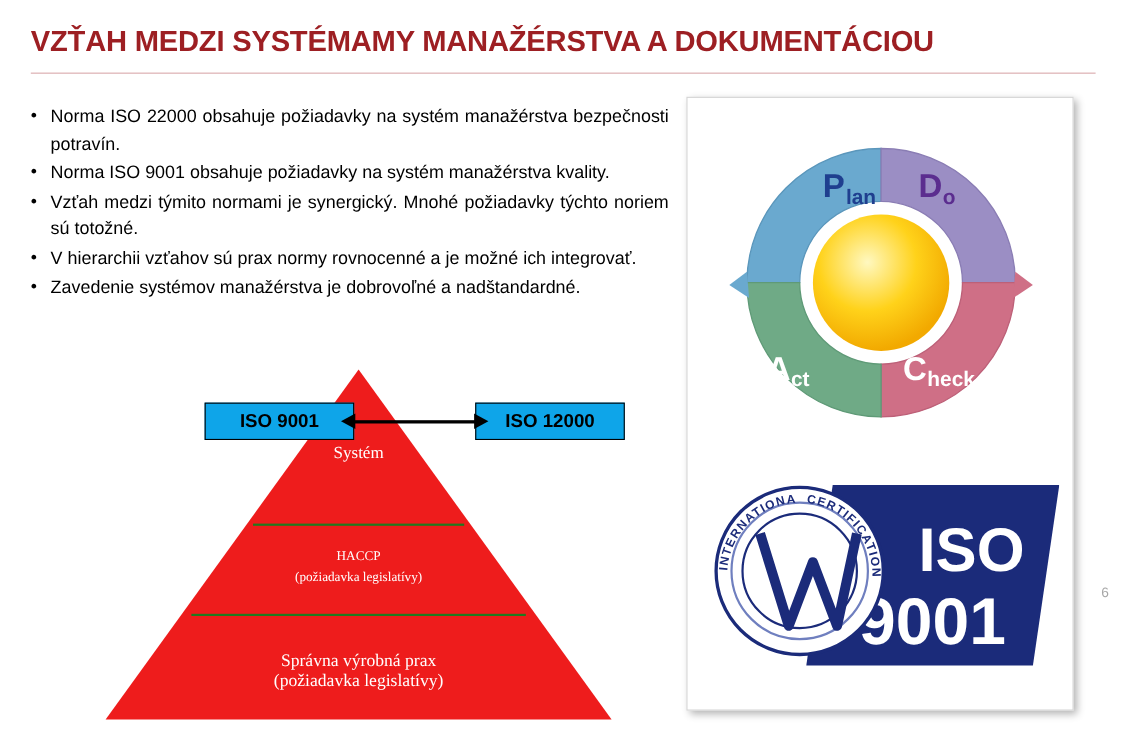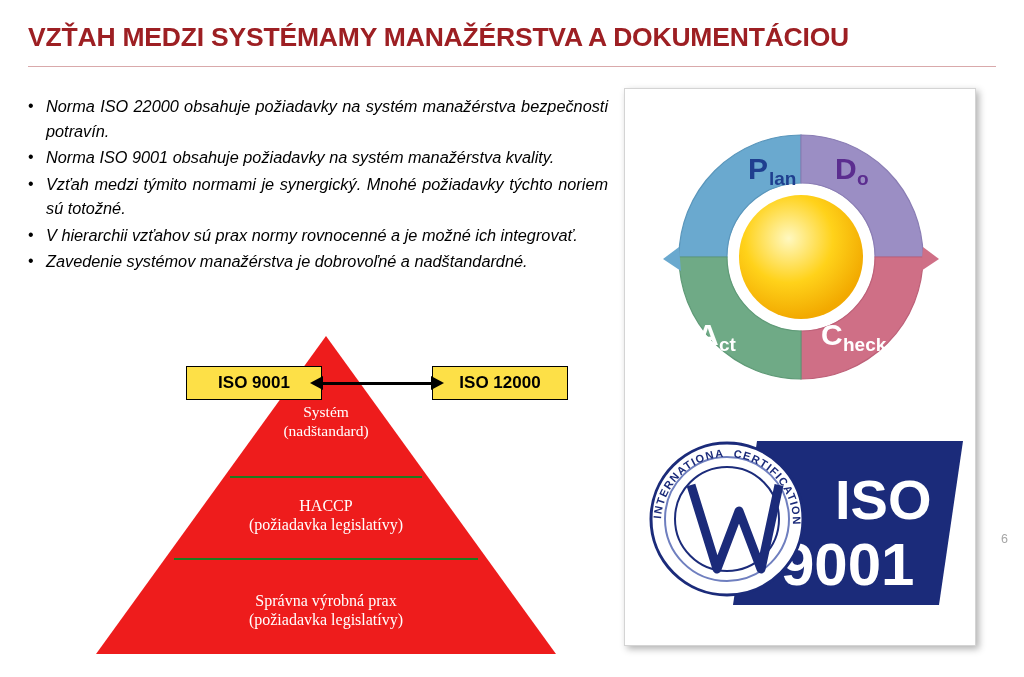--- a/index.html
+++ b/index.html
@@ -52,21 +52,20 @@
     line-height: 24.5px;
     color: #000;
     text-align: left;
   }
   .bullet .btext {
     font-size: 16.3px;
     line-height: 24.5px;
     color: #000000;
     text-align: justify;
     flex: 1 1 auto;
-    font-style: italic;
   }
   .bullet.justified .btext { text-align: justify; }
 
   
   .diagram {
     position: absolute;
     left: 28px; top: 330px;
     width: 580px; height: 330px;
   }
   .pyramid-wrap {
@@ -93,29 +92,29 @@
   .tier-label {
     position: absolute;
     width: 100%;
     text-align: center;
     font-family: "Liberation Serif", serif;
     color: #ffffff;
     font-size: 15.5px;
     line-height: 19px;
   }
   .tier-top { top: 66px; }
-  .tier-mid { top: 160px; font-size: 16px; }
+  .tier-mid { top: 160px; font-size: 12px; }
   .tier-bot { top: 255px; font-size: 16px; }
 
   
   .box {
     position: absolute;
     top: 30px;
     height: 34px;
-    background: #fde047;
+    background: #0ea5e9;
     border: 1.6px solid #000000;
     display: flex;
     align-items: center;
     justify-content: center;
     font-size: 17px;
     font-weight: bold;
     color: #000000;
   }
   .box-left  { left: 90px;  width: 136px; }
   .box-right { left: 336px; width: 136px; }
@@ -195,21 +194,20 @@
   </div>
 
   <div class="diagram">
     <div class="pyramid-wrap">
       <div class="tri"></div>
       <div class="divline l1"></div>
       <div class="divline l2"></div>
 
       <div class="tier-label tier-top">
         <div>Systém</div>
-        <div>(nadštandard)</div>
       </div>
 
       <div class="tier-label tier-mid">
         <div>HACCP</div>
         <div>(požiadavka legislatívy)</div>
       </div>
 
       <div class="tier-label tier-bot">
         <div>Správna výrobná prax</div>
         <div>(požiadavka legislatívy)</div>

